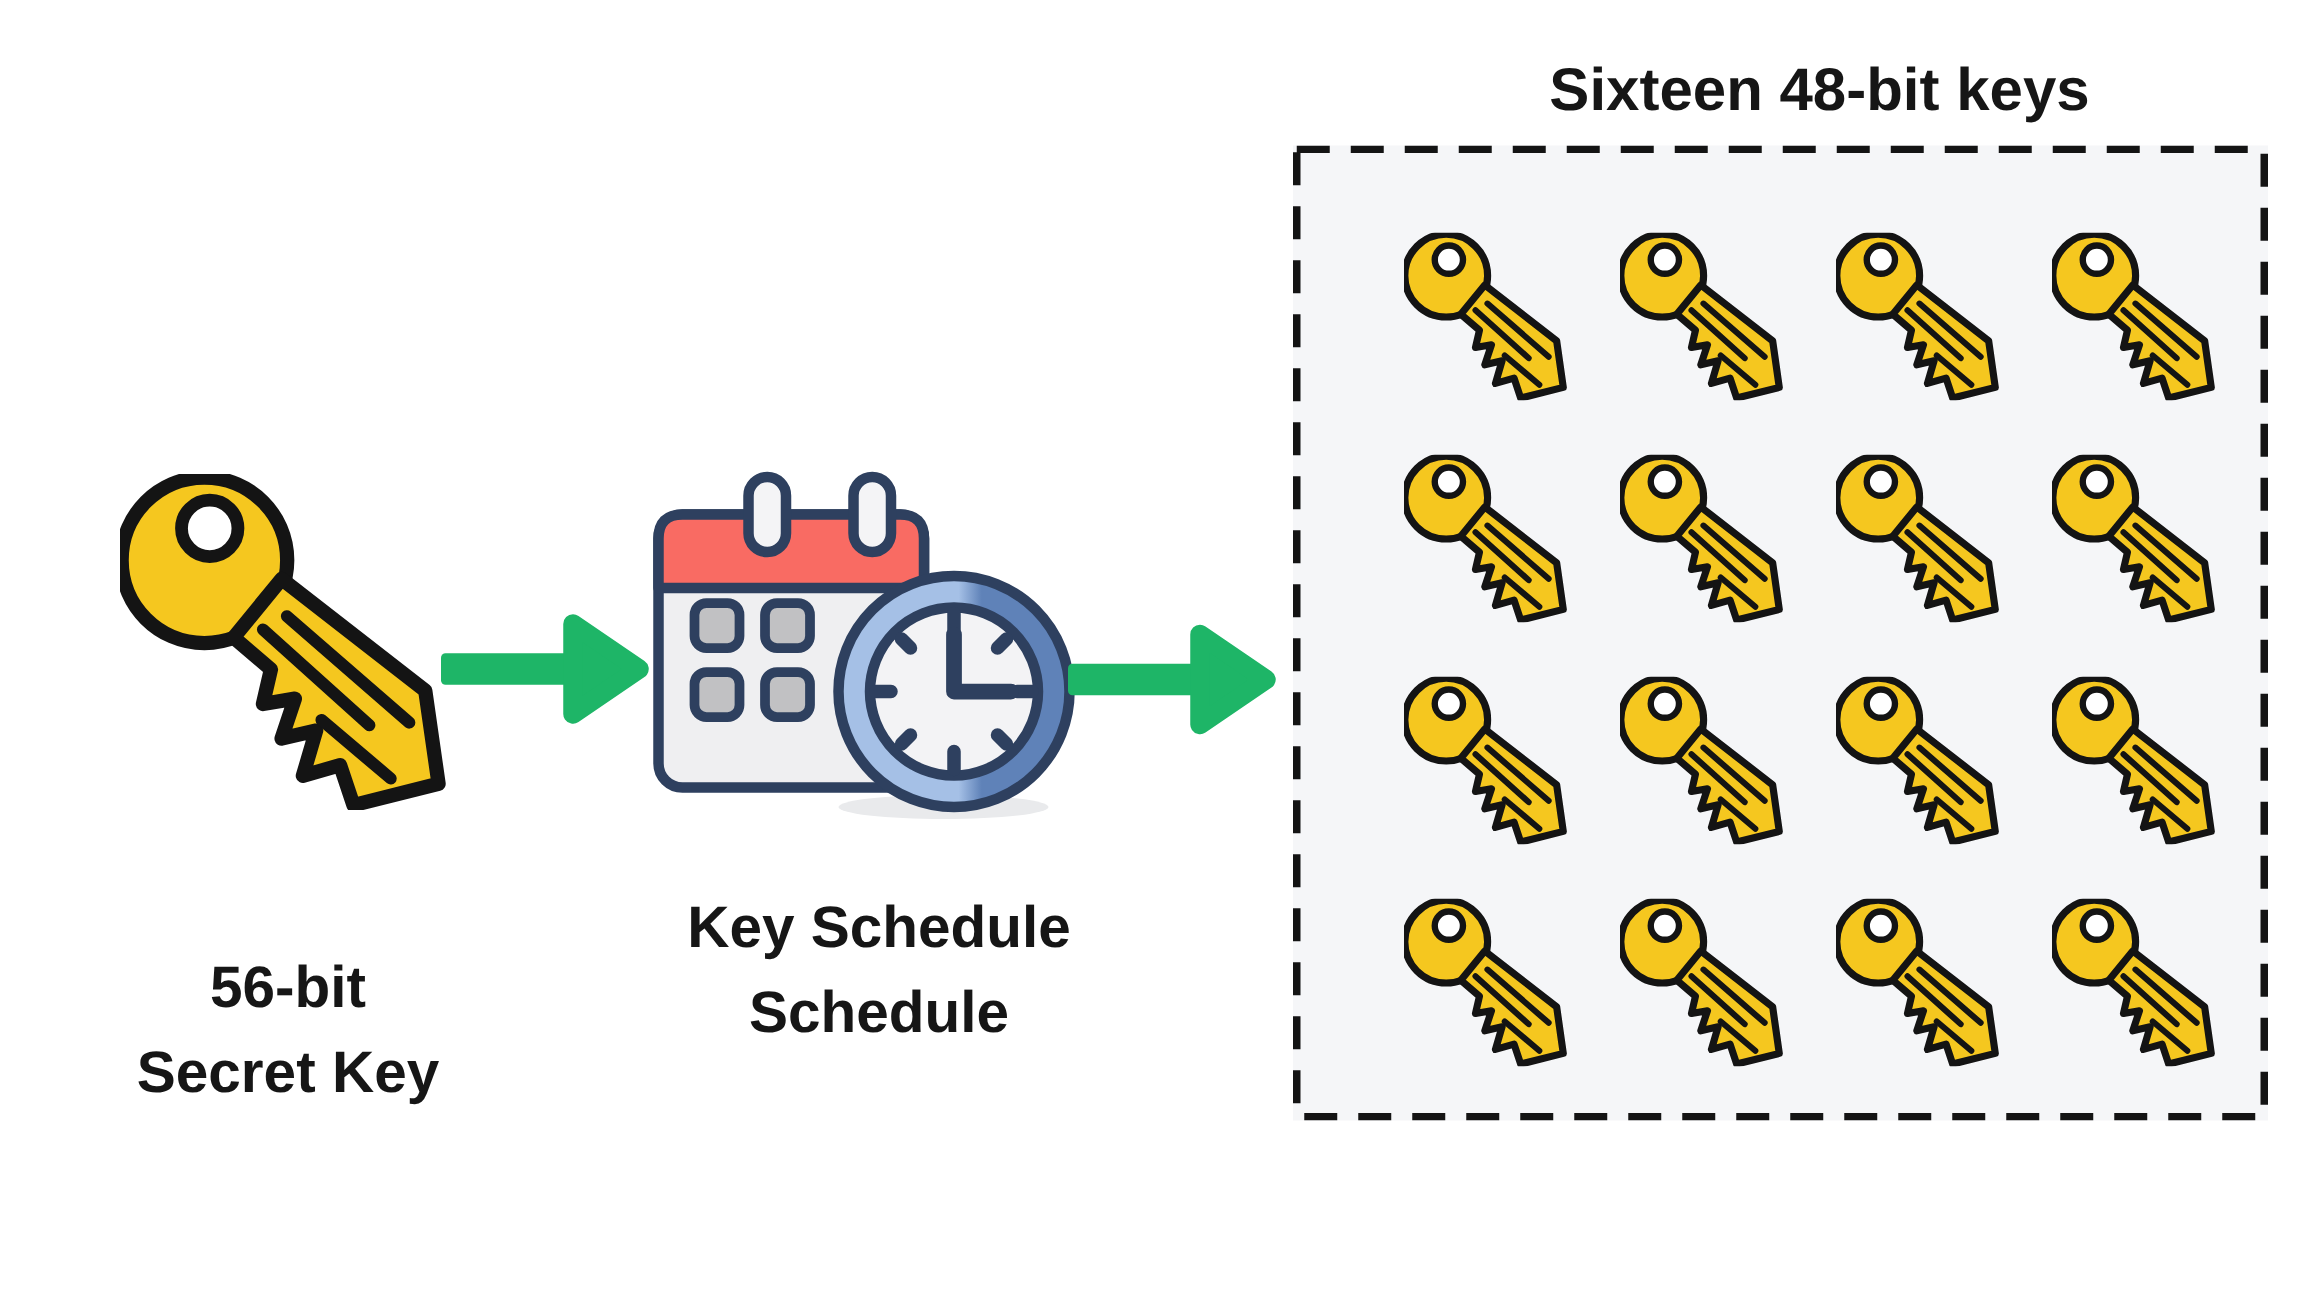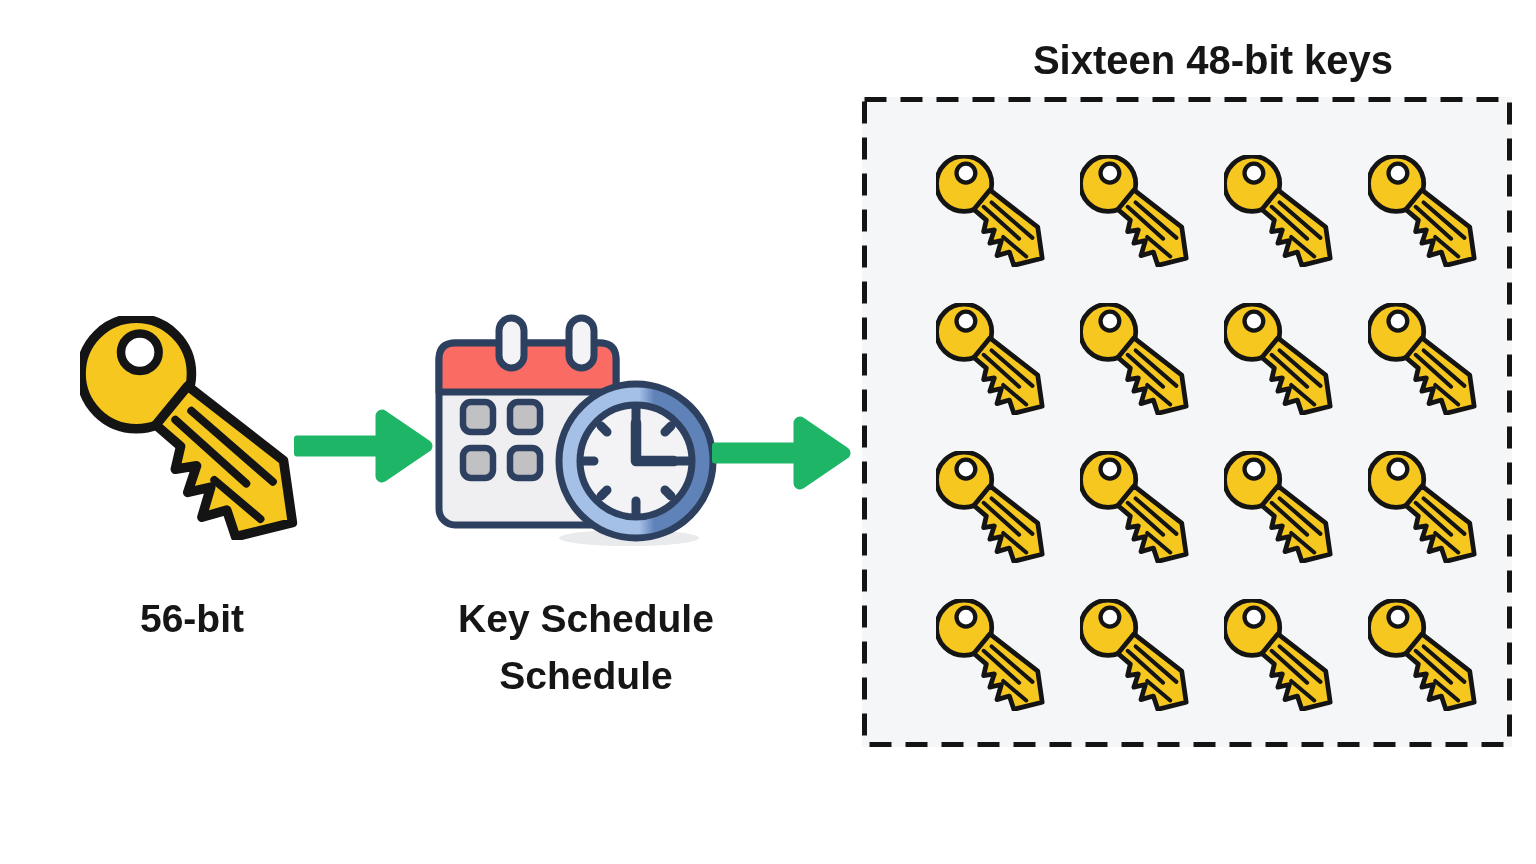--- a/index.html
+++ b/index.html
@@ -12,21 +12,21 @@
   .canvas{
     position:relative;width:1536px;height:864px;background:var(--canvas-bg);
     overflow:hidden;font-family:"Liberation Sans",sans-serif;color:var(--text-color);
   }
   .defs{position:absolute;width:0;height:0;}
   .big-key{position:absolute;left:80px;top:316px;width:224px;height:224px;}
   .node-label{
     position:absolute;top:590px;width:300px;text-align:center;font-weight:700;
     font-size:39px;line-height:57px;color:var(--text-color);white-space:nowrap;
   }
-  .label-input{left:42px;}
+  .label-input{left:42px;margin-top:40px;}
   .label-process{left:436px;}
   .arrow{position:absolute;width:140px;height:80px;}
   .arrow-1{left:294px;top:406px;}
   .arrow-2{left:712px;top:413px;}
   .calendar-clock{position:absolute;left:433px;top:310px;width:285px;height:240px;}
   .box-title{
     position:absolute;left:888px;top:36px;width:650px;text-align:center;
     font-weight:700;font-size:40px;line-height:48px;white-space:nowrap;
   }
   .dashed-box{position:absolute;left:862px;top:97px;width:650px;height:650px;background:var(--box-bg);}
@@ -61,20 +61,21 @@
         <stop offset="1" style="stop-color:var(--clock-blue-dark)"></stop>
       </linearGradient>
     </defs>
   </svg>
 
   <svg class="big-key" viewBox="0 0 100 100">
     <use href="#keysym" xlink:href="#keysym"></use>
   </svg>
   <div class="node-label label-input">
     <div>56-bit</div>
+    <div>Secret Key</div>
   </div>
 
   <svg class="arrow arrow-1" viewBox="0 0 140 80">
     <rect x="0" y="29.5" width="92" height="21" rx="3" style="fill:var(--arrow-green)"></rect>
     <path d="M88,10 L132,40 L88,70 Z" style="fill:var(--arrow-green);stroke:var(--arrow-green);stroke-width:13;stroke-linejoin:round"></path>
   </svg>
 
   <svg class="calendar-clock" viewBox="0 0 285 240">
     <g style="stroke:var(--icon-navy);stroke-linejoin:round;stroke-linecap:round">
       <rect x="6" y="33" width="177" height="182" rx="16" style="fill:var(--calendar-body);stroke-width:7"></rect>

